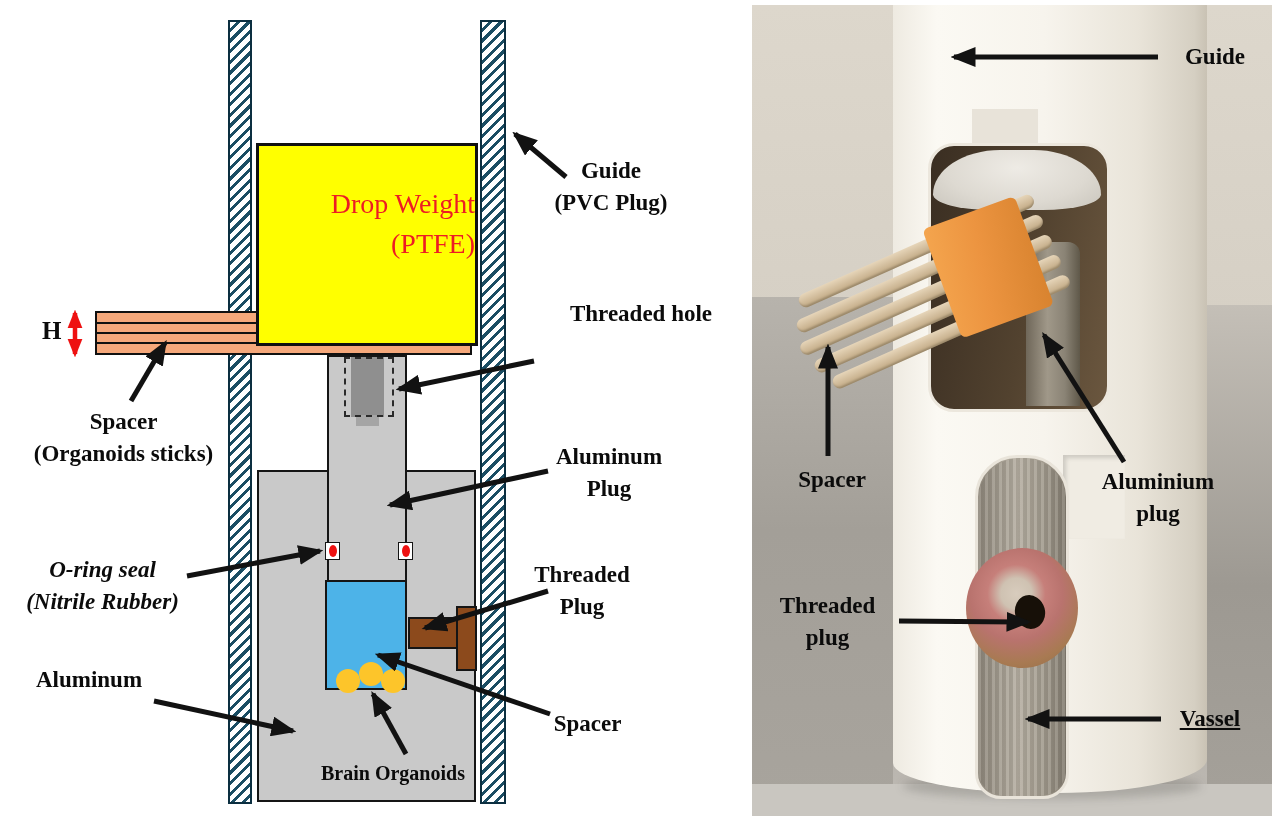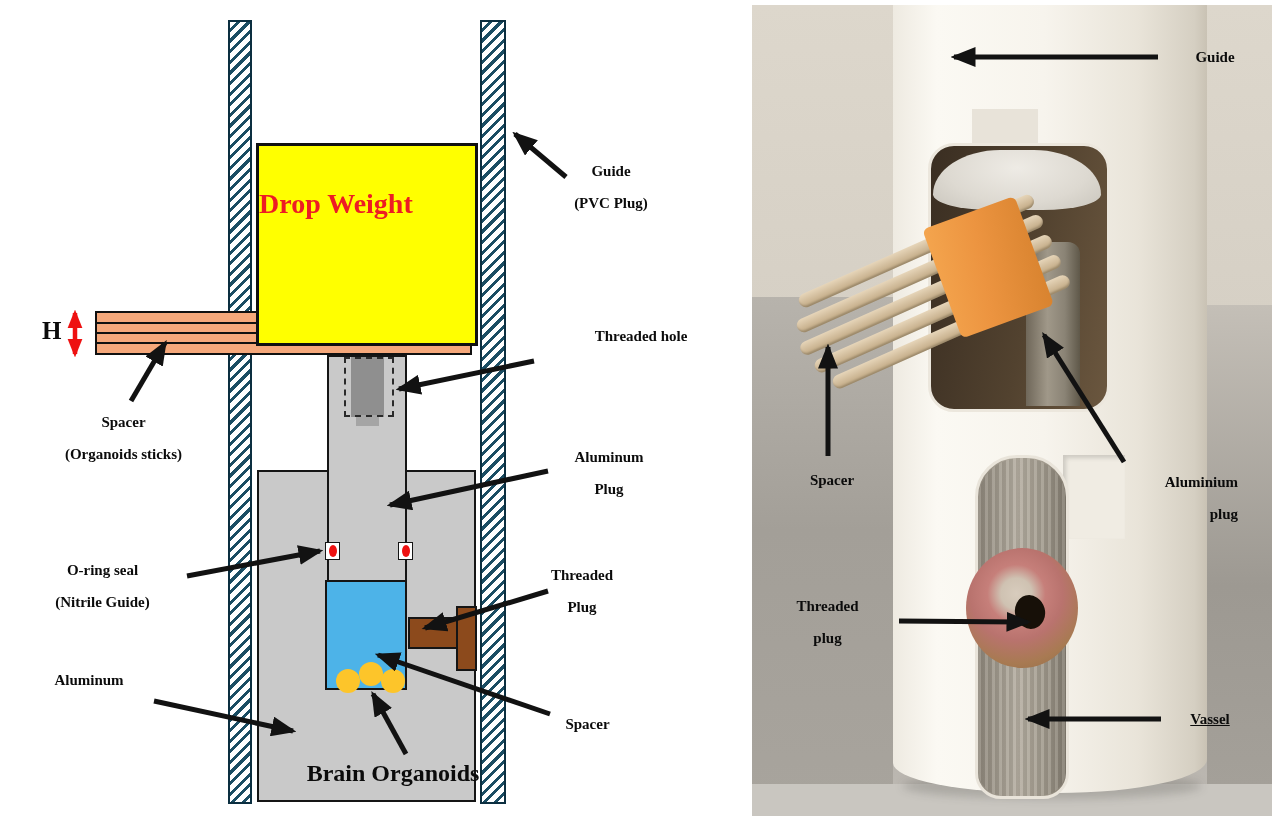--- a/index.html
+++ b/index.html
@@ -6,22 +6,22 @@
   .figure{position:relative;width:1280px;height:822px;background:#ffffff;overflow:hidden;
           font-family:"Liberation Serif",serif;}
 
   
   .pipe{position:absolute;top:20px;height:780px;border:2.5px solid #0c2f40;
         background:repeating-linear-gradient(135deg,#ffffff 0 4.5px,#1b4d63 4.5px 7.5px);}
   .pipe-left{left:228px;width:20px;}
   .pipe-right{left:480px;width:22px;}
 
   .drop-weight{position:absolute;left:256px;top:143px;width:216px;height:159px;
-        background:#ffff00;border:3px solid #111;text-align:left;
-        font-weight:700;font-size:28px;line-height:40px;color:#ed1c24;padding-top:38px;}
+        background:#ffff00;border:3px solid #111;text-align:right;
+        font-weight:400;font-size:28px;line-height:40px;color:#ed1c24;padding-top:38px;}
 
   .spacer{position:absolute;left:95px;top:311px;width:373px;height:40px;border:2px solid #111;
         background:
           linear-gradient(180deg,
             #f5a87b 0 22%, #111 22% 27%,
             #f5a87b 27% 47%, #111 47% 52%,
             #f5a87b 52% 73%, #111 73% 78%,
             #f5a87b 78% 100%);}
 
   .vessel{position:absolute;left:257px;top:470px;width:215px;height:328px;
@@ -35,23 +35,23 @@
   .liquid{position:absolute;left:325px;top:580px;width:78px;height:106px;
         background:#4db3e8;border:2.5px solid #151515;}
   .oring-box{position:absolute;width:13px;height:16px;background:#fff;border:1.5px solid #151515;}
   .oring{position:absolute;left:2.5px;top:2px;width:8px;height:12px;border-radius:50%;background:#ee1111;}
   .tplug-bar{position:absolute;left:408px;top:617px;width:46px;height:28px;
         background:#8c4a1c;border:2px solid #151515;}
   .tplug-flange{position:absolute;left:456px;top:606px;width:17px;height:61px;
         background:#8c4a1c;border:2px solid #151515;}
   .organoid{position:absolute;width:24px;height:24px;border-radius:50%;background:#fdc52a;}
 
-  .lbl{position:absolute;font-weight:700;font-size:15px;line-height:32px;color:#0b0b0b;
+  .lbl{position:absolute;font-weight:700;font-size:23px;line-height:32px;color:#0b0b0b;
        text-align:center;white-space:nowrap;}
-  .lbl-sm{font-size:24px;line-height:26px;font-family:Liberation Serif, serif;}
+  .lbl-sm{font-size:20px;line-height:26px;font-family:Liberation Serif, serif;}
   .h-lbl{position:absolute;left:42px;top:317px;font-weight:700;font-size:25px;color:#0b0b0b;}
 
   
   .photo{position:absolute;left:752px;top:5px;width:520px;height:811px;overflow:hidden;
          background:linear-gradient(180deg,#ddd7cc 0%,#d6d0c5 38%,#bcb8b1 55%,#aba79f 78%,#bfbbb5 100%);}
   .bg-left{position:absolute;left:0;top:292px;width:141px;height:519px;
          background:linear-gradient(180deg,#b7b3ac,#a39f98 45%,#a8a49d);}
   .bg-right{position:absolute;left:455px;top:300px;width:65px;height:511px;
          background:linear-gradient(180deg,#c4bfb7,#9d9992 55%,#a5a19a);}
   .table-strip{position:absolute;left:0;top:779px;width:520px;height:32px;background:#c9c6c0;}
@@ -120,42 +120,43 @@
     <div class="tplug-flange"></div>
 
     <div class="organoid" style="left:336px;top:669px;"></div>
     <div class="organoid" style="left:359px;top:662px;"></div>
     <div class="organoid" style="left:381px;top:669px;"></div>
 
     <div class="spacer"></div>
 
     <div class="drop-weight">
       <div>Drop Weight</div>
+      <div>(PTFE)</div>
     </div>
 
     <div class="h-lbl">H</div>
 
     <div class="lbl" style="left:531px;top:155px;width:160px;">
       <div>Guide</div>
       <div>(PVC Plug)</div>
     </div>
-    <div class="lbl" style="left:536px;top:320px;width:210px;">
+    <div class="lbl" style="left:536px;top:298px;width:210px;">
       <div>Threaded hole</div>
     </div>
     <div class="lbl" style="left:21px;top:406px;width:205px;">
       <div>Spacer</div>
       <div>(Organoids sticks)</div>
     </div>
     <div class="lbl" style="left:529px;top:441px;width:160px;">
       <div>Aluminum</div>
       <div>Plug</div>
     </div>
-    <div class="lbl" style="left:0px;top:554px;width:205px;">
+    <div class="lbl" style="left:0px;top:554px;width:205px;font-style:italic;">
       <div>O-ring seal</div>
-      <div>(Nitrile Guide)</div>
+      <div>(Nitrile Rubber)</div>
     </div>
     <div class="lbl" style="left:502px;top:559px;width:160px;">
       <div>Threaded</div>
       <div>Plug</div>
     </div>
     <div class="lbl" style="left:8px;top:664px;width:162px;">
       <div>Aluminum</div>
     </div>
     <div class="lbl" style="left:525px;top:708px;width:125px;">Spacer</div>
     <div class="lbl lbl-sm" style="left:300px;top:760px;width:186px;">Brain Organoids</div>
@@ -187,21 +188,21 @@
       <div class="stick" style="top:22px;width:268px;"></div>
       <div class="stick" style="top:44px;width:274px;"></div>
       <div class="stick" style="top:66px;width:268px;"></div>
       <div class="stick" style="top:88px;width:258px;"></div>
       <div class="tape"></div>
     </div>
   </div>
 
   <div class="lbl" style="left:1170px;top:41px;width:90px;">Guide</div>
   <div class="lbl" style="left:778px;top:464px;width:108px;">Spacer</div>
-  <div class="lbl" style="left:1078px;top:466px;width:160px;text-align:right;">
+  <div class="lbl" style="left:1078px;top:466px;width:160px;">
     <div>Aluminium</div>
     <div>plug</div>
   </div>
   <div class="lbl" style="left:765px;top:590px;width:125px;">
     <div>Threaded</div>
     <div>plug</div>
   </div>
   <div class="lbl" style="left:1160px;top:703px;width:100px;text-decoration:underline;">Vassel</div>
 
   <svg class="svg-overlay" viewBox="0 0 1280 822">

